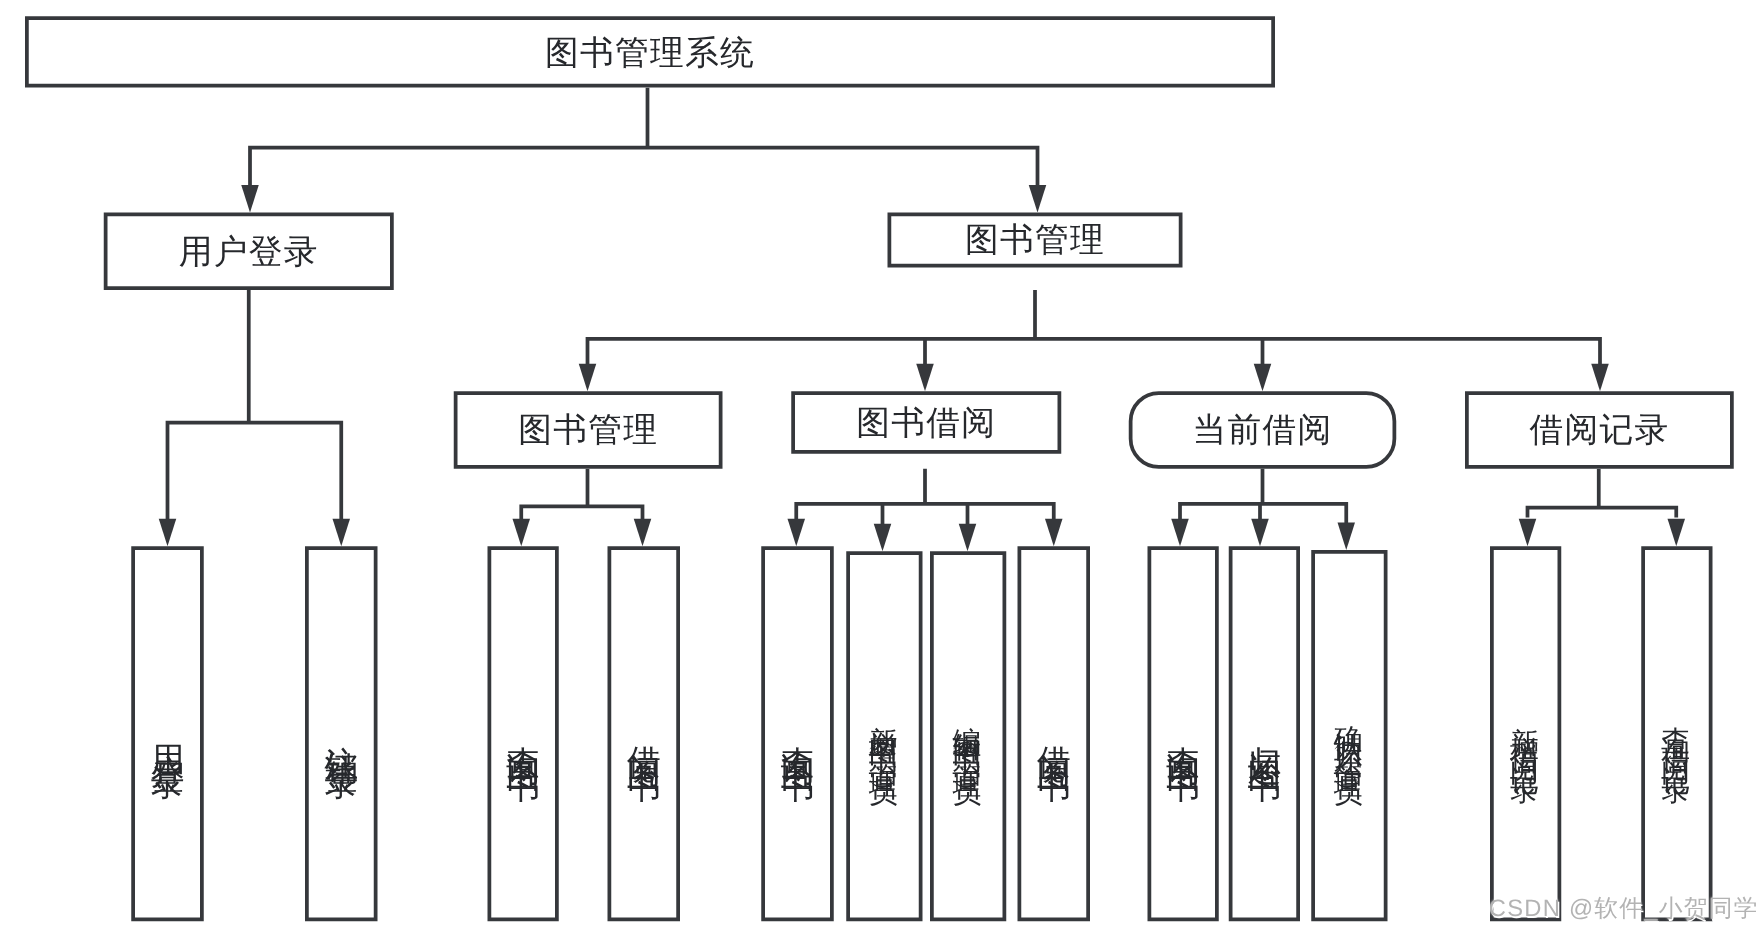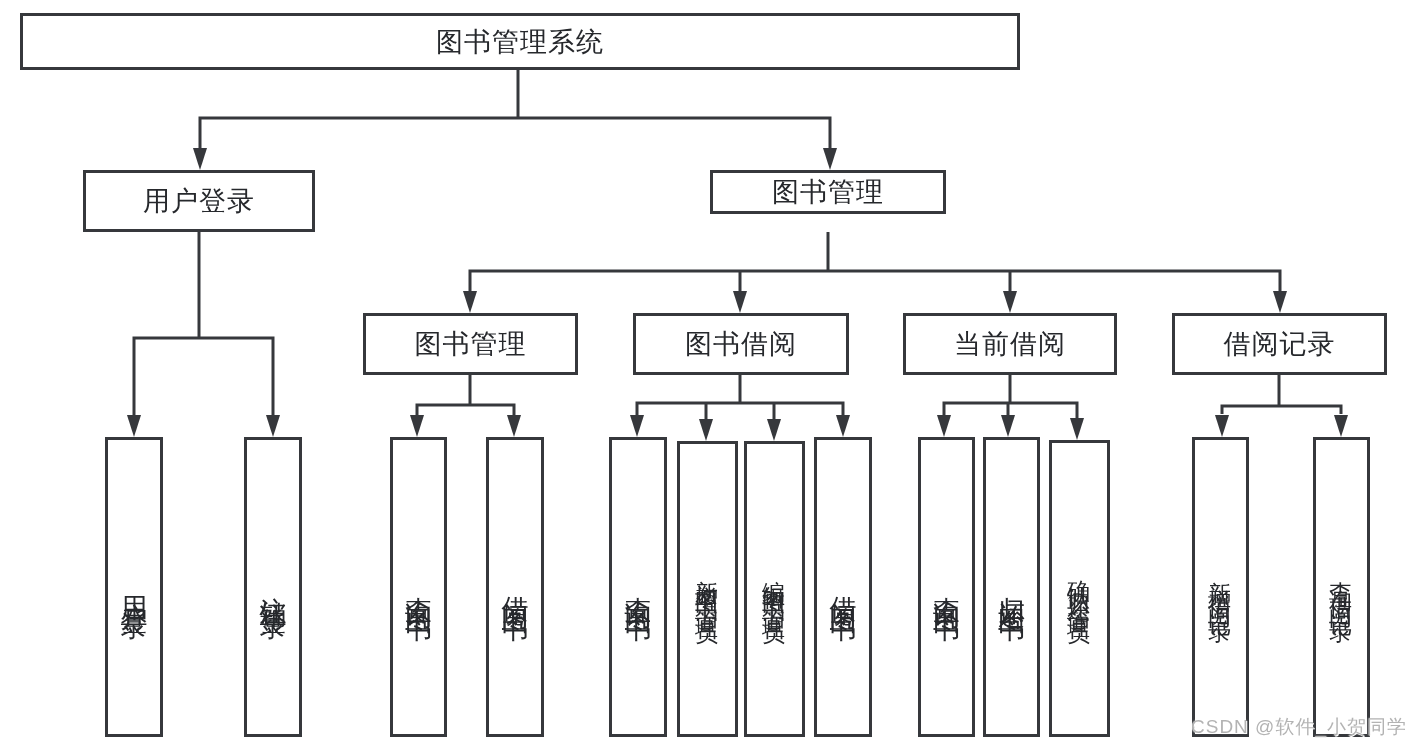--- a/index.html
+++ b/index.html
@@ -122,24 +122,24 @@
   <div class="node" style="left:83px; top:170px; width:232px; height:62px;">
     <span class="h-label">用户登录</span>
   </div>
   <div class="node" style="left:710px; top:170px; width:236px; height:44px;">
     <span class="h-label">图书管理</span>
   </div>
 
   <div class="node" style="left:363px; top:313px; width:215px; height:62px;">
     <span class="h-label">图书管理</span>
   </div>
-  <div class="node" style="left:633px; top:313px; width:216px; height:62px;align-items:center;">
+  <div class="node" style="left:633px; top:313px; width:216px; height:50px;align-items:center;">
     <span class="h-label">图书借阅</span>
   </div>
-  <div class="node" style="left:903px; top:313px; width:214px; height:62px;">
+  <div class="node" style="left:903px; top:313px; width:214px; height:62px;border-radius:24px;">
     <span class="h-label">当前借阅</span>
   </div>
   <div class="node" style="left:1172px; top:313px; width:215px; height:62px;">
     <span class="h-label">借阅记录</span>
   </div>
 
   <div class="node" style="left:105px; top:437px; width:58px; height:300px;">
     <span class="v-label v4">用户登录</span>
   </div>
   <div class="node" style="left:244px; top:437px; width:58px; height:300px;">

